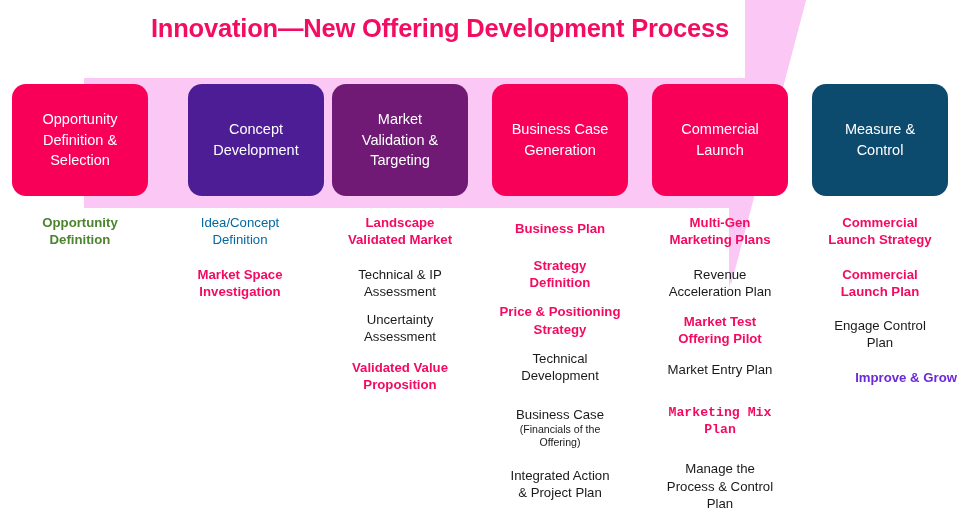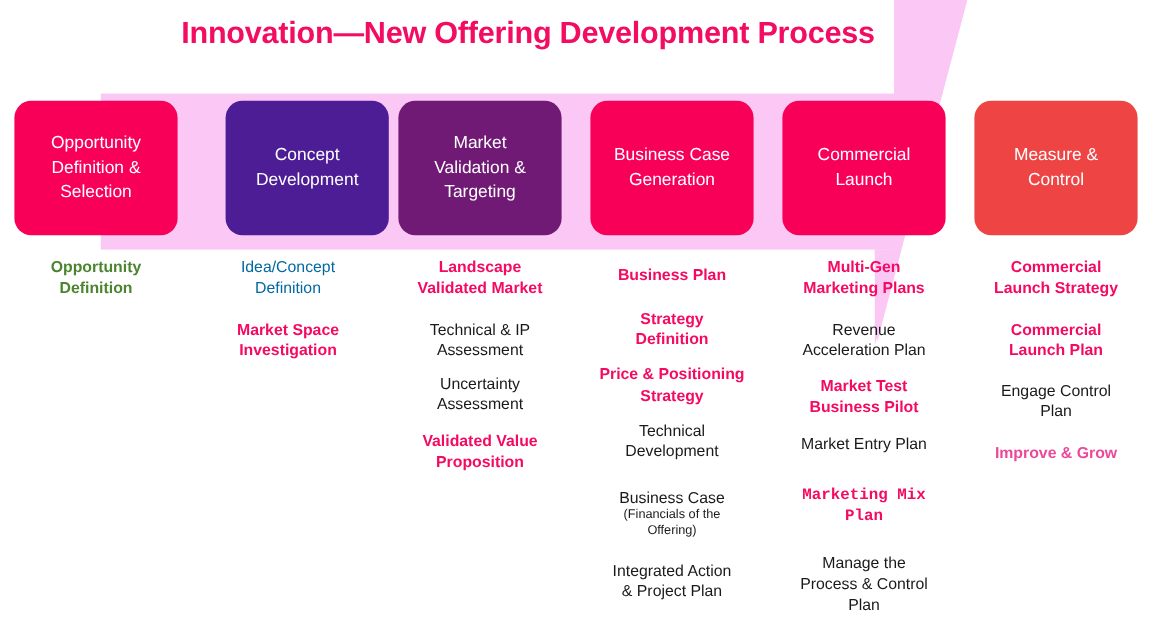--- a/index.html
+++ b/index.html
@@ -134,21 +134,21 @@
           <span class="lbl">Business Case</span>
           <span class="lbl">Generation</span>
         </div>
       </div>
       <div class="stage-box" style="left: 652px; background: rgb(248, 0, 88);">
         <div>
           <span class="lbl">Commercial</span>
           <span class="lbl">Launch</span>
         </div>
       </div>
-      <div class="stage-box" style="left: 812px; background: #ef4444;">
+      <div class="stage-box" style="left: 812px; background: #0c4a6e;">
         <div>
           <span class="lbl">Measure &amp;</span>
           <span class="lbl">Control</span>
         </div>
       </div>
     </div>
 
   <div id="columns">
       <div class="column" style="left: 0px; padding-top: 8px;">
         <div class="col-item green" style="margin-top: 0px; color: rgb(77, 132, 48);">
@@ -214,21 +214,21 @@
         <div class="col-item pink" style="margin-top: 0px; color: rgb(245, 10, 98);">
           <div>Multi-Gen</div>
           <div>Marketing Plans</div>
         </div>
         <div class="col-item black" style="margin-top: 18px; color: rgb(26, 26, 26);">
           <div>Revenue</div>
           <div>Acceleration Plan</div>
         </div>
         <div class="col-item pink" style="margin-top: 12px; color: rgb(245, 10, 98);">
           <div>Market Test</div>
-          <div>Business Pilot</div>
+          <div>Offering Pilot</div>
         </div>
         <div class="col-item black" style="margin-top: 14px; color: rgb(26, 26, 26);">
           <div>Market Entry Plan</div>
         </div>
         <div class="col-item pink" style="margin-top: 26px; color: rgb(245, 10, 98); font-family: Liberation Mono, monospace;">
           <div>Marketing Mix</div>
           <div>Plan</div>
         </div>
         <div class="col-item black" style="margin-top: 22px; color: rgb(26, 26, 26);">
           <div>Manage the</div>
@@ -242,19 +242,19 @@
           <div>Launch Strategy</div>
         </div>
         <div class="col-item pink" style="margin-top: 18px; color: rgb(245, 10, 98);">
           <div>Commercial</div>
           <div>Launch Plan</div>
         </div>
         <div class="col-item black" style="margin-top: 16px; color: rgb(26, 26, 26);">
           <div>Engage Control</div>
           <div>Plan</div>
         </div>
-        <div class="col-item pink" style="margin-top: 18px; color: #ec4899;">
+        <div class="col-item pink" style="margin-top: 18px; color: #6d28d9; text-align: right;">
           <div>Improve &amp; Grow</div>
         </div>
       </div>
     </div>
 
 </div>
 
 </body></html>

